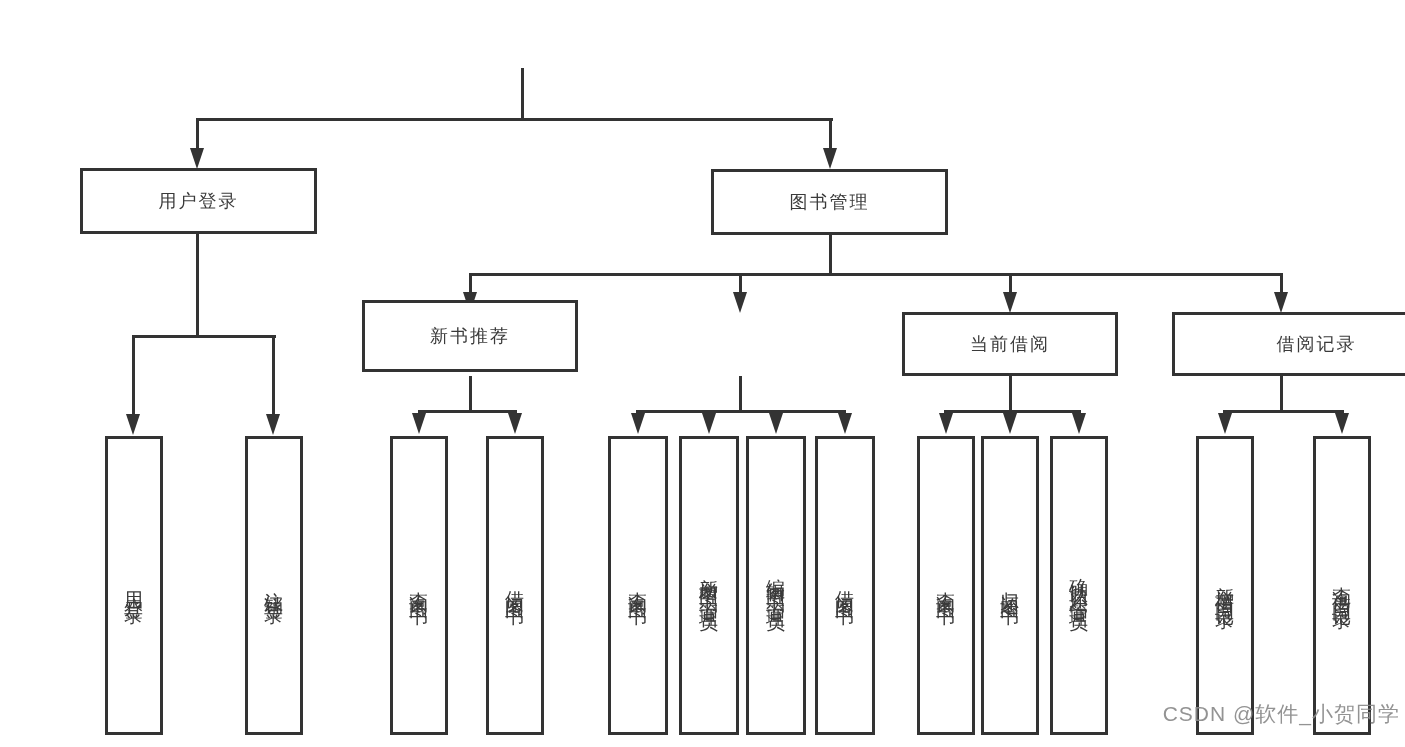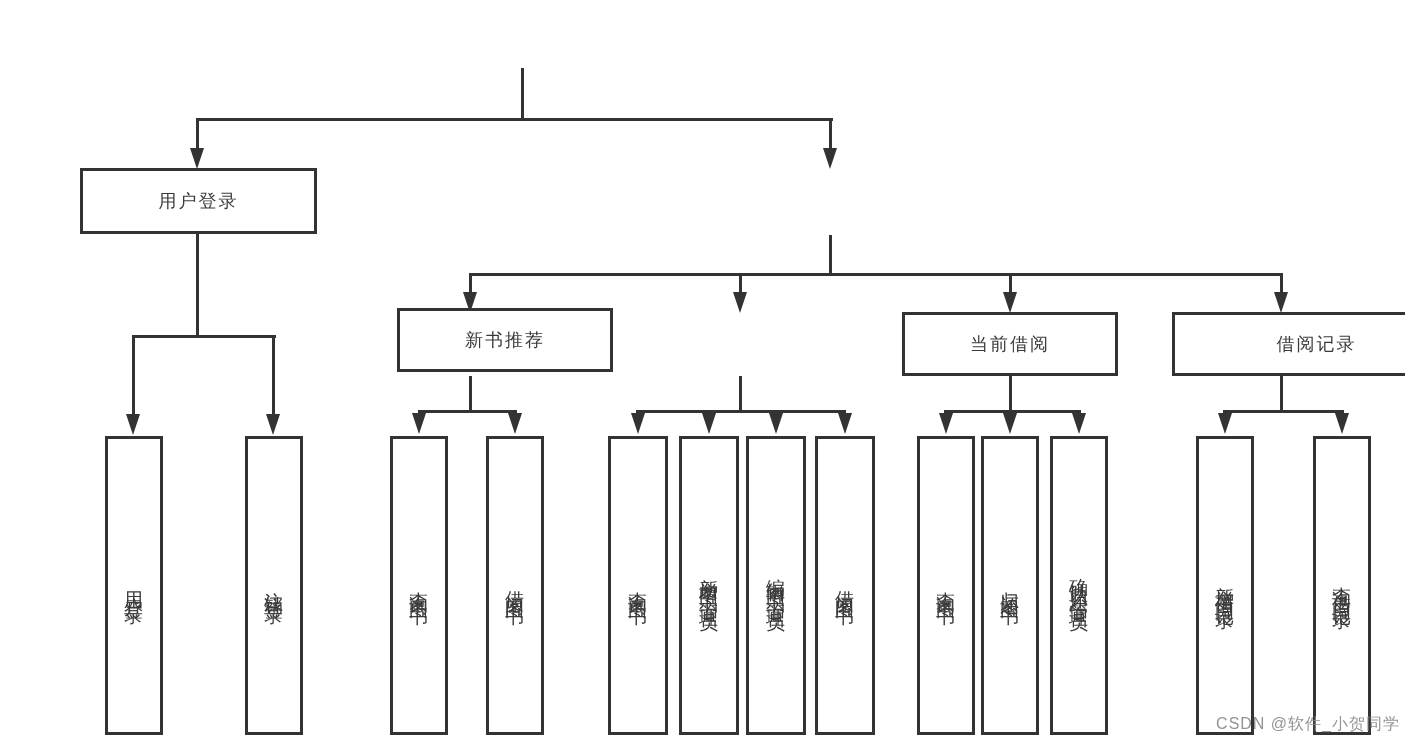--- a/index.html
+++ b/index.html
@@ -46,22 +46,22 @@
     position: absolute;
     width: 0;
     height: 0;
     border-left: 7px solid transparent;
     border-right: 7px solid transparent;
     border-top: 21px solid #333333;
   }
   .watermark {
     position: absolute;
     right: 5px;
-    bottom: 12px;
-    font-size: 16px;
+    bottom: 19px;
+    font-size: 21px;
     letter-spacing: 1px;
     color: rgba(138, 138, 138, 0.92);
     white-space: nowrap;
   }
 </style>
 </head>
 <body>
 
 <div class="canvas">
 
@@ -110,22 +110,23 @@
   <div class="arrow" style="left:1003px; top:413px;"></div>
   <div class="arrow" style="left:1072px; top:413px;"></div>
 
   <div class="line" style="left:1280px; top:376px; width:3px; height:37px;"></div>
   <div class="line" style="left:1223px; top:410px; width:121px; height:3px;"></div>
   <div class="arrow" style="left:1218px; top:413px;"></div>
   <div class="arrow" style="left:1335px; top:413px;"></div>
 
 
   <div class="box hbox" style="left:80px; top:168px; width:237px; height:66px;">用户登录</div>
+  <div class="box hbox" style="left:711px; top:169px; width:237px; height:66px;">图书管理</div>
 
-  <div class="box hbox" style="left:362px; top:308px; width:216px; height:64px;margin-left:35px;">新书推荐</div>
+  <div class="box hbox" style="left:362px; top:300px; width:216px; height:72px;">新书推荐</div>
   <div class="box hbox" style="left:902px; top:312px; width:216px; height:64px;">当前借阅</div>
   <div class="box hbox" style="left:1172px; top:312px; width:251px; height:64px;padding-left:38px;">借阅记录</div>
 
   <div class="box vbox" style="left:105px; top:436px; width:58px; height:299px;">用户登录</div>
   <div class="box vbox" style="left:245px; top:436px; width:58px; height:299px;">注销登录</div>
 
   <div class="box vbox" style="left:390px; top:436px; width:58px; height:299px;">查询图书</div>
   <div class="box vbox" style="left:486px; top:436px; width:58px; height:299px;">借阅图书</div>
 
   <div class="box vbox" style="left:608px; top:436px; width:60px; height:299px;">查询图书</div>

